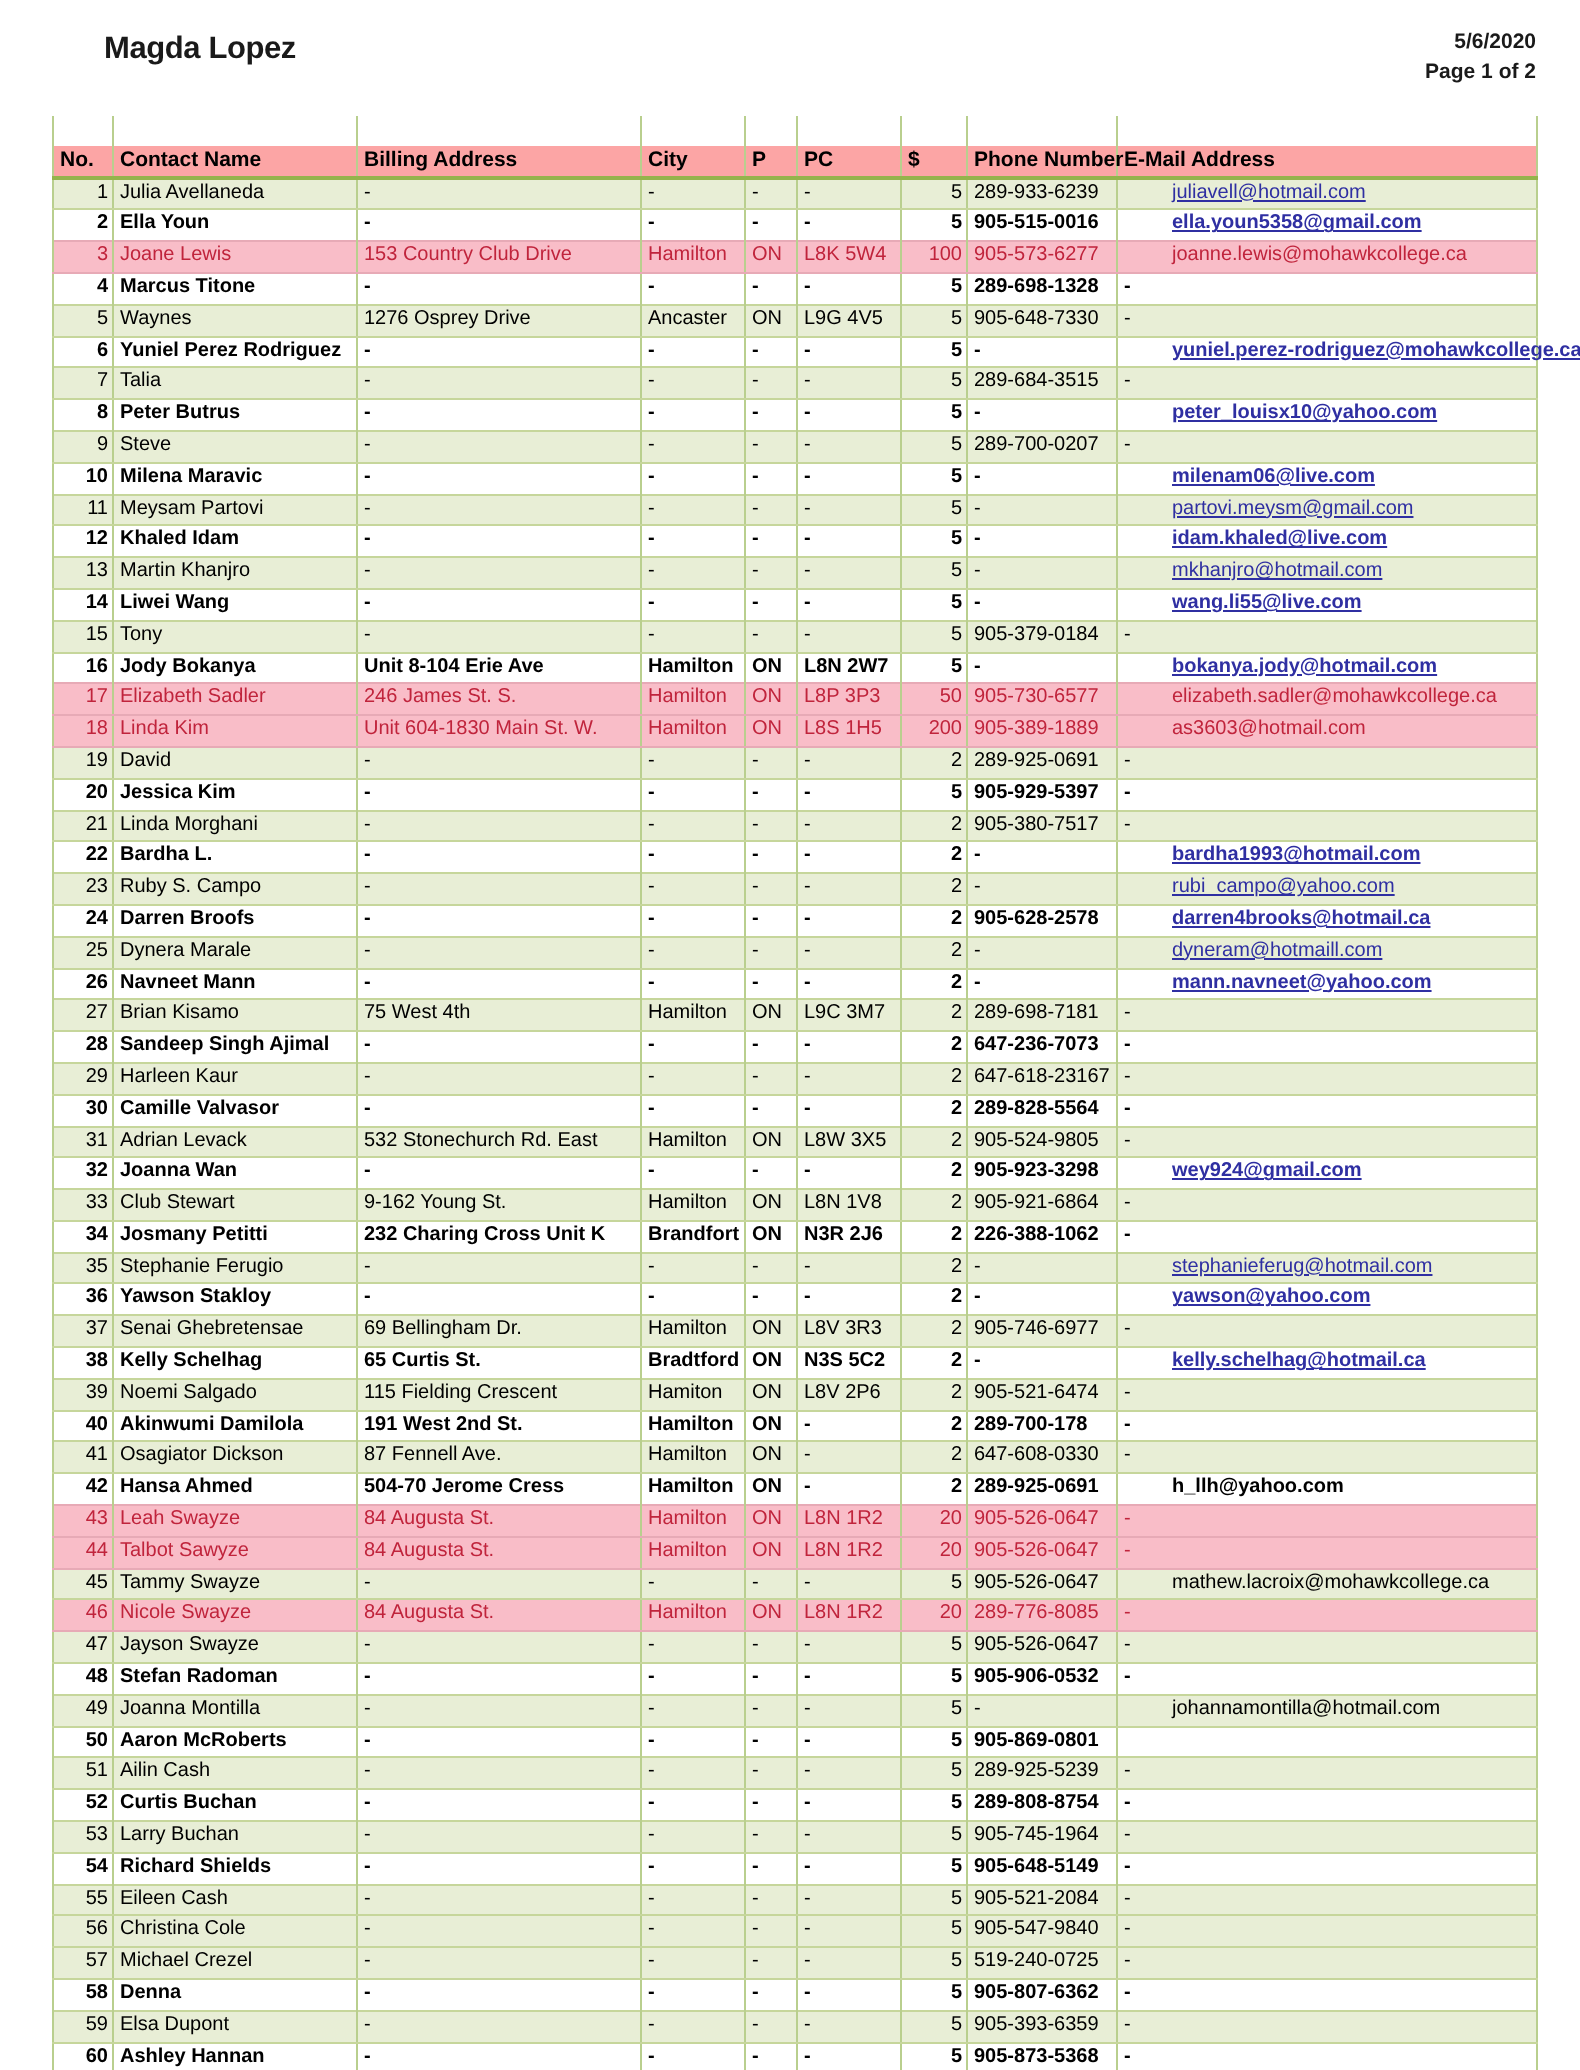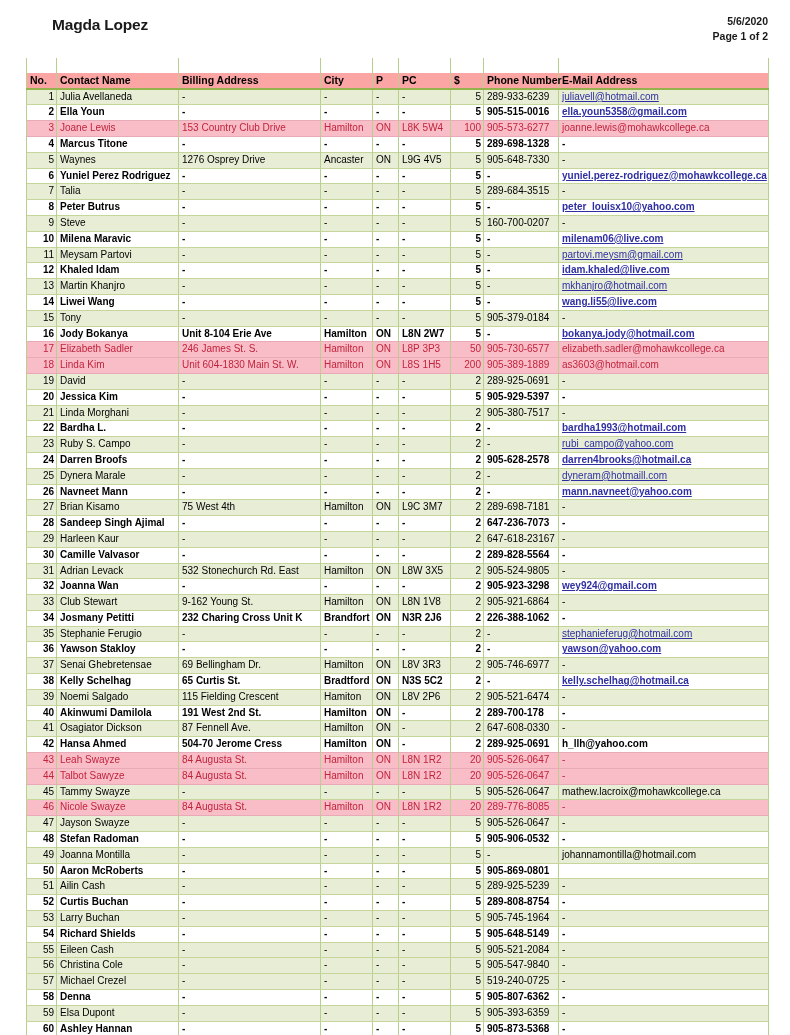--- a/index.html
+++ b/index.html
@@ -100,21 +100,21 @@
   col.c-email { width: 210px; }
 
   
   tbody td.num   { text-align: right; padding-right: 3px; }
   tbody td.amt   { text-align: right; padding-right: 3px; }
   tbody td.phone { text-align: left; }
   tbody td.email {
     overflow: visible;
     position: relative;
   }
-  tbody td.email span.em { position: relative; z-index: 3; }
+  tbody td.email span.em { position: relative; z-index: 3; margin-left: 24px; }
 
   
   tbody tr.tint td { background: #e8eed6; }
   tbody tr.plain td { background: #ffffff; }
   tbody tr.flag td  { background: #f9bdc8; color: #c0243c; }
   tbody tr.flag td a, tbody tr.flag td .em { color: #c0243c; }
 
   
   tbody tr.plain td { font-weight: bold; }
   tbody tr.tint td  { font-weight: normal; }
@@ -272,21 +272,21 @@
           <td class="email"><span class="em maillink">peter_louisx10@yahoo.com</span></td>
         </tr>
         <tr class="tint">
           <td class="num">9</td>
           <td>Steve</td>
           <td>-</td>
           <td>-</td>
           <td>-</td>
           <td>-</td>
           <td class="amt">5</td>
-          <td class="phone">160-700-0207</td>
+          <td class="phone">289-700-0207</td>
           <td class="email">-</td>
         </tr>
         <tr class="plain">
           <td class="num">10</td>
           <td>Milena Maravic</td>
           <td>-</td>
           <td>-</td>
           <td>-</td>
           <td>-</td>
           <td class="amt">5</td>

